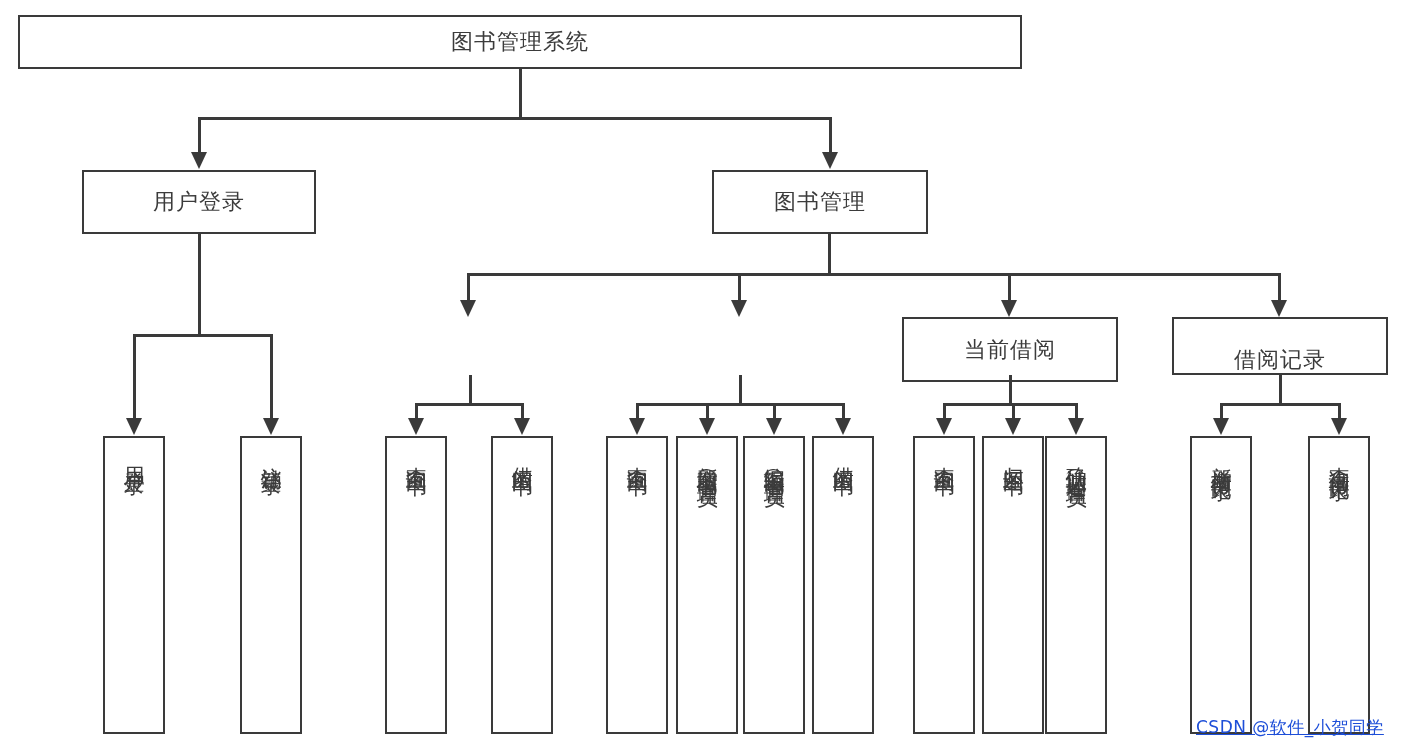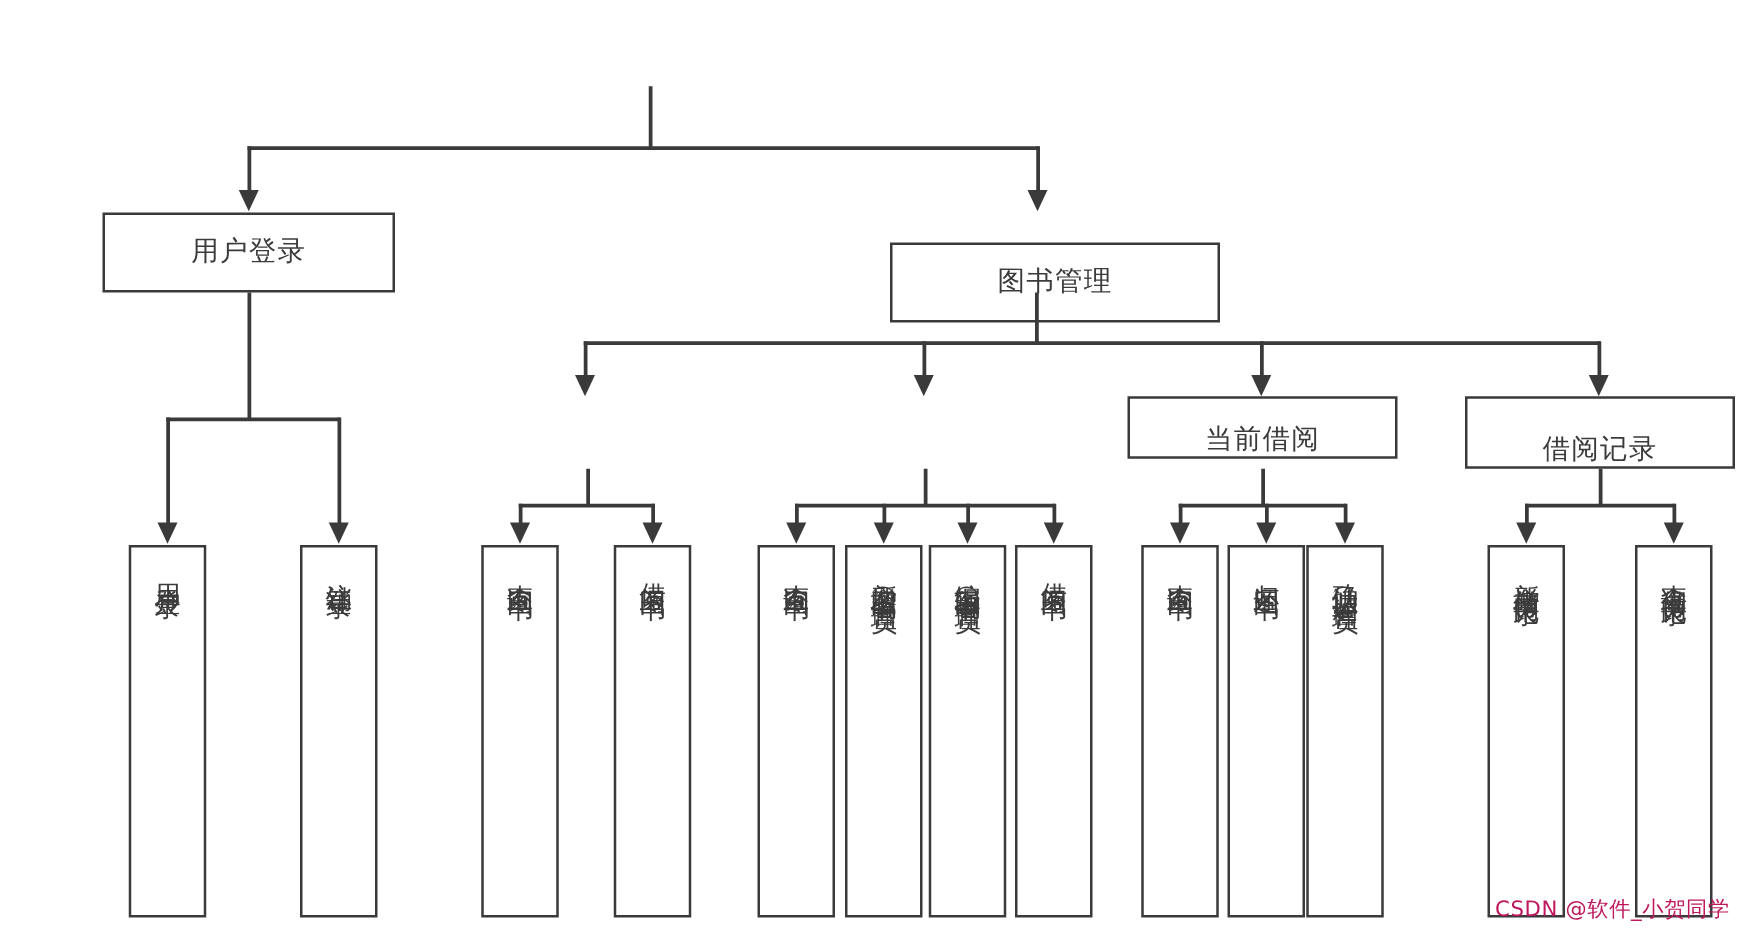--- a/index.html
+++ b/index.html
@@ -58,43 +58,47 @@
     position:absolute;
     width:0;height:0;
     border-left:8px solid transparent;
     border-right:8px solid transparent;
     border-top:17px solid #3a3a3a;
   }
   
   #watermark{
     position:absolute;
     font-size:17px;
-    color:#be185d;
+    color:#1d4ed8;
     white-space:nowrap;
     letter-spacing:.5px;
     pointer-events:none;
+    text-decoration:underline;
   }
 </style>
 </head>
 <body>
 
 <div id="canvas">
 
+  <div class="node horizontal" style="left:18px;top:15px;width:1004px;height:54px;">
+    <span class="label">图书管理系统</span>
+  </div>
 
   <div class="edge v" style="left:519px;top:69px;height:49px;"></div>
   <div class="edge h" style="left:198px;top:117px;width:633px;"></div>
   <div class="edge v" style="left:198px;top:117px;height:36px;"></div>
   <div class="edge v" style="left:829px;top:117px;height:36px;"></div>
   <div class="arrow" style="left:191px;top:152px;"></div>
   <div class="arrow" style="left:822px;top:152px;"></div>
 
   <div class="node horizontal" style="left:82px;top:170px;width:234px;height:64px;">
     <span class="label">用户登录</span>
   </div>
-  <div class="node horizontal" style="left:712px;top:170px;width:264px;height:64px;margin-top:24px;">
+  <div class="node horizontal" style="left:712px;top:170px;width:216px;height:64px;">
     <span class="label">图书管理</span>
   </div>
 
   <div class="edge v" style="left:198px;top:234px;height:101px;"></div>
   <div class="edge h" style="left:133px;top:334px;width:139px;"></div>
   <div class="edge v" style="left:133px;top:334px;height:85px;"></div>
   <div class="edge v" style="left:270px;top:334px;height:85px;"></div>
   <div class="arrow" style="left:126px;top:418px;"></div>
   <div class="arrow" style="left:263px;top:418px;"></div>
 
@@ -102,21 +106,21 @@
   <div class="edge h" style="left:467px;top:273px;width:813px;"></div>
   <div class="edge v" style="left:467px;top:273px;height:28px;"></div>
   <div class="edge v" style="left:738px;top:273px;height:28px;"></div>
   <div class="edge v" style="left:1008px;top:273px;height:28px;"></div>
   <div class="edge v" style="left:1278px;top:273px;height:28px;"></div>
   <div class="arrow" style="left:460px;top:300px;"></div>
   <div class="arrow" style="left:731px;top:300px;"></div>
   <div class="arrow" style="left:1001px;top:300px;"></div>
   <div class="arrow" style="left:1271px;top:300px;"></div>
 
-  <div class="node horizontal" style="left:902px;top:317px;width:216px;height:50px;align-items:flex-end;">
+  <div class="node horizontal" style="left:902px;top:317px;width:216px;height:65px;">
     <span class="label">当前借阅</span>
   </div>
   <div class="node horizontal" style="left:1172px;top:317px;width:216px;height:58px;align-items:flex-end;">
     <span class="label">借阅记录</span>
   </div>
 
   <div class="edge v" style="left:469px;top:375px;height:29px;"></div>
   <div class="edge h" style="left:415px;top:403px;width:109px;"></div>
   <div class="edge v" style="left:415px;top:403px;height:16px;"></div>
   <div class="edge v" style="left:521px;top:403px;height:16px;"></div>

